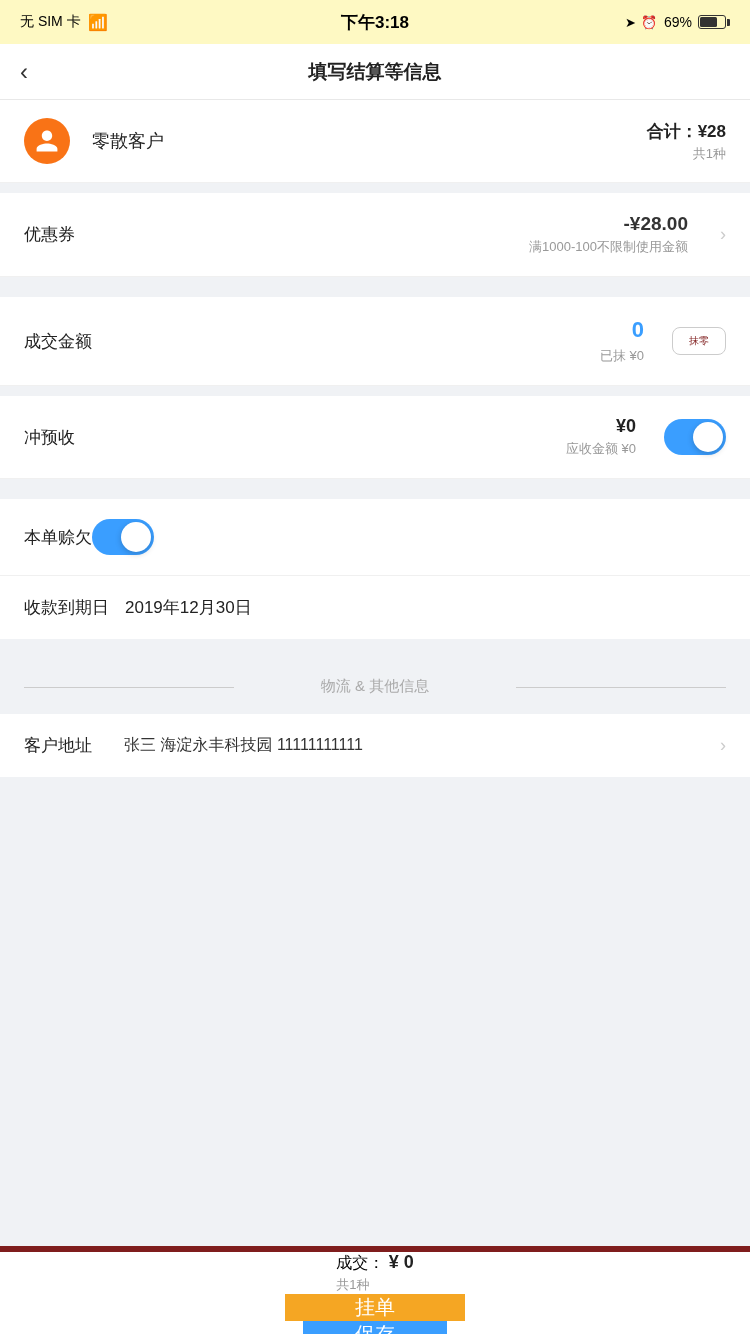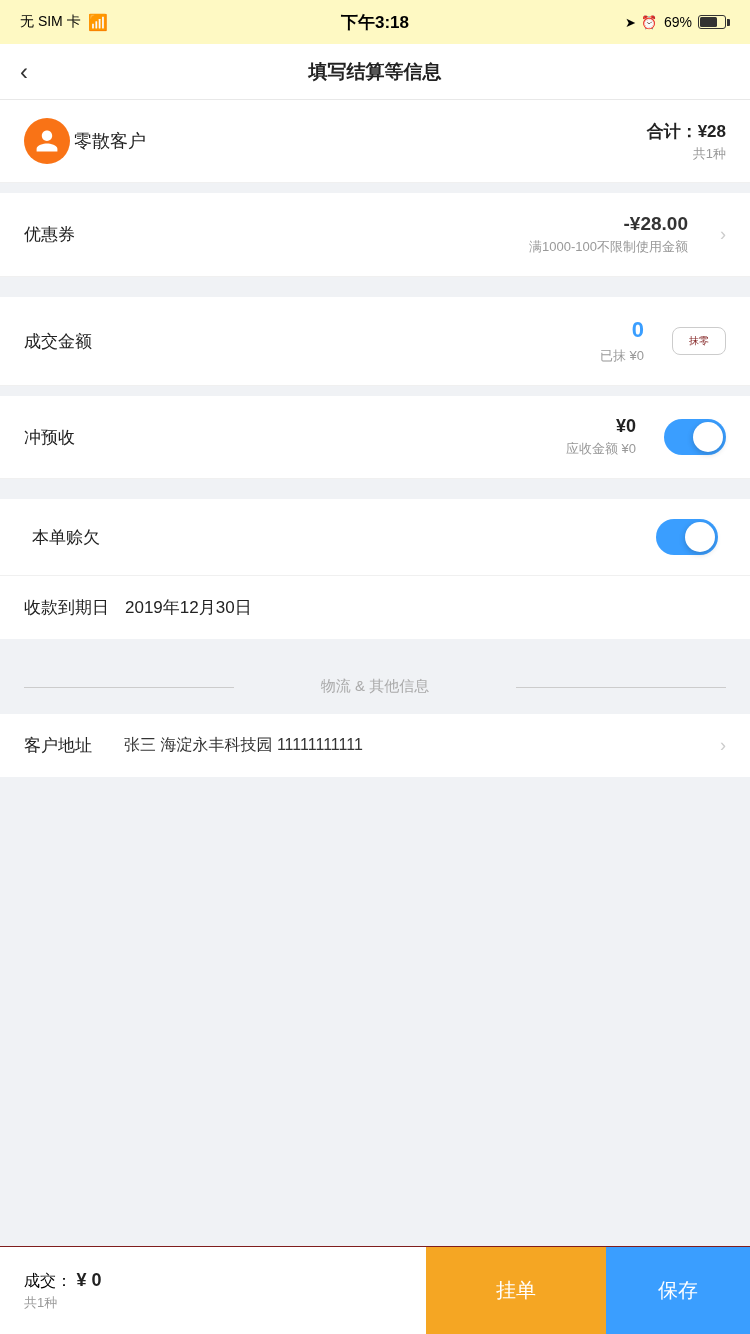--- a/index.html
+++ b/index.html
@@ -114,21 +114,21 @@
       background: #fff;
       padding: 18px 24px;
       display: flex;
       align-items: center;
       justify-content: space-between;
       border-bottom: 1px solid #f0f0f0;
     }
     .customer-left {
       display: flex;
       align-items: center;
-      gap: 4px;
+      gap: 22px;
     }
     .customer-avatar {
       width: 46px;
       height: 46px;
       background: #f97316;
       border-radius: 50%;
       display: flex;
       align-items: center;
       justify-content: center;
     }
@@ -263,24 +263,24 @@
 
     
     .separator {
       height: 10px;
       background: #f0f2f5;
     }
 
     
     .credit-row {
       background: #fff;
-      padding: 20px 32px;
-      display: flex;
-      align-items: center;
-      justify-content: space-between;
+      padding: 20px 24px;
+      display: flex;
+      align-items: center;
+      justify-content: flex-start;
       border-bottom: 1px solid #f0f0f0;
     }
     .credit-label {
       font-size: 17px;
       color: #222;
     }
 
     
     .date-row {
       background: #fff;
@@ -347,21 +347,22 @@
     
     .bottom-bar {
       position: fixed;
       bottom: 0;
       left: 0;
       width: 750px;
       height: 88px;
       background: #fff;
       display: flex;
       align-items: center;
-      border-top: 1px solid #7f1d1d;
+      border-top: 6px solid #7f1d1d;
+      flex-direction: column;
     }
     .bottom-info {
       flex: 1;
       padding: 0 24px;
     }
     .bottom-deal-amount {
       font-size: 18px;
       font-weight: 600;
       color: #222;
     }

